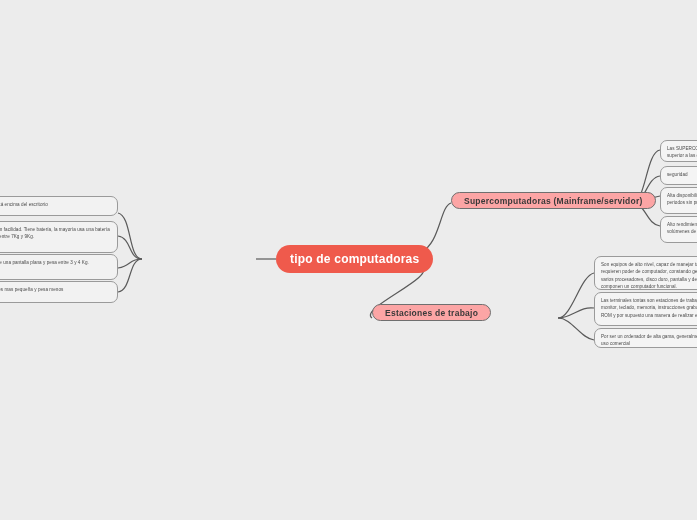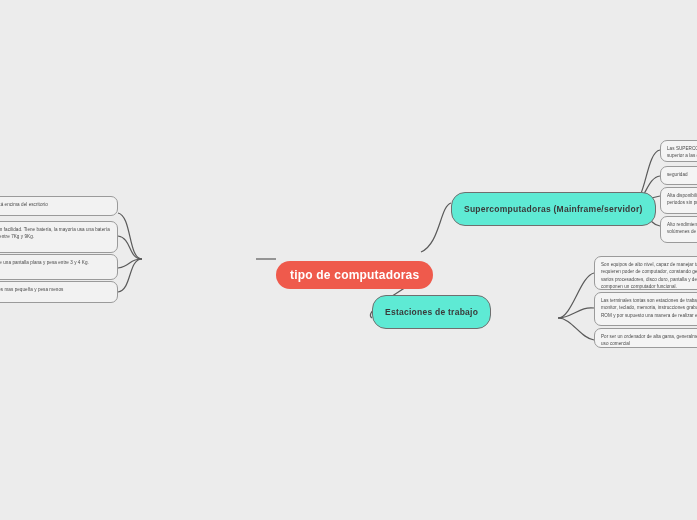--- a/index.html
+++ b/index.html
@@ -44,29 +44,29 @@
     color: #ffffff;
     font-size: 12px;
     font-weight: bold;
     letter-spacing: 0.2px;
     padding: 0 14px;
     height: 28px;
     white-space: nowrap;
   }
   
   .branch-node {
-    background: #5eead4;
+    background: #fca5a5;
     border: 1.3px solid #6f6f6f;
     border-radius: 14px;
     color: #3a3a3a;
     font-size: 8.5px;
     font-weight: bold;
     letter-spacing: 0.25px;
     padding: 2px 12px;
-    height: 34px;
+    height: 17px;
     white-space: nowrap;
   }
   
   .leaf-node {
     background: #f2f2f2;
     border: 1px solid #9a9a9a;
     border-radius: 7px;
     color: #4a4a4a;
     font-size: 4.6px;
     line-height: 1.62;
@@ -104,26 +104,26 @@
       <path d="M 632 203 C 646 203 646 178 660 176"></path>
       <path d="M 632 203 C 646 203 646 198 660 196"></path>
       <path d="M 632 203 C 646 203 646 224 660 226"></path>
 
       <path d="M 558 318 C 572 318 580 276 594 273"></path>
       <path d="M 558 318 C 572 318 580 306 594 308"></path>
       <path d="M 558 318 C 572 318 580 338 594 340"></path>
     </g>
   </svg>
 
-  <div class="node root-node" style="left:276px; top:261px;">tipo de computadoras</div>
+  <div class="node root-node" style="left:276px; top:245px;">tipo de computadoras</div>
 
 
   <div class="node branch-node" style="left:451px; top:192px;">Supercomputadoras (Mainframe/servidor)</div>
 
-  <div class="node branch-node" style="left:372px; top:295px;text-align:right;">Estaciones de trabajo</div>
+  <div class="node branch-node" style="left:372px; top:304px;text-align:right;">Estaciones de trabajo</div>
 
   <div class="node leaf-node" style="left:-68px; top:196px; width:186px; height:20px;">El nombre para la PC que está encima del escritorio</div>
 
   <div class="node leaf-node" style="left:-68px; top:221px; width:186px; height:32px;">Es la que se puede mover con facilidad. Tiene batería, la mayoría usa una batería como fuente de poder. Pesa entre 7Kg y 9Kg.</div>
 
   <div class="node leaf-node" style="left:-68px; top:254px; width:186px; height:26px;">La computadora "laptop" tiene una pantalla plana y pesa entre 3 y 4 Kg.</div>
 
   <div class="node leaf-node" style="left:-68px; top:281px; width:186px; height:22px;">La computadora "notebook" es mas pequeña  y pesa menos</div>
 
   <div class="node leaf-node right" style="left:660px; top:140px; width:150px; height:22px;">Las SUPERCOMPUTADORAS son de una capacidad muy superior a las demás computadoras</div>

